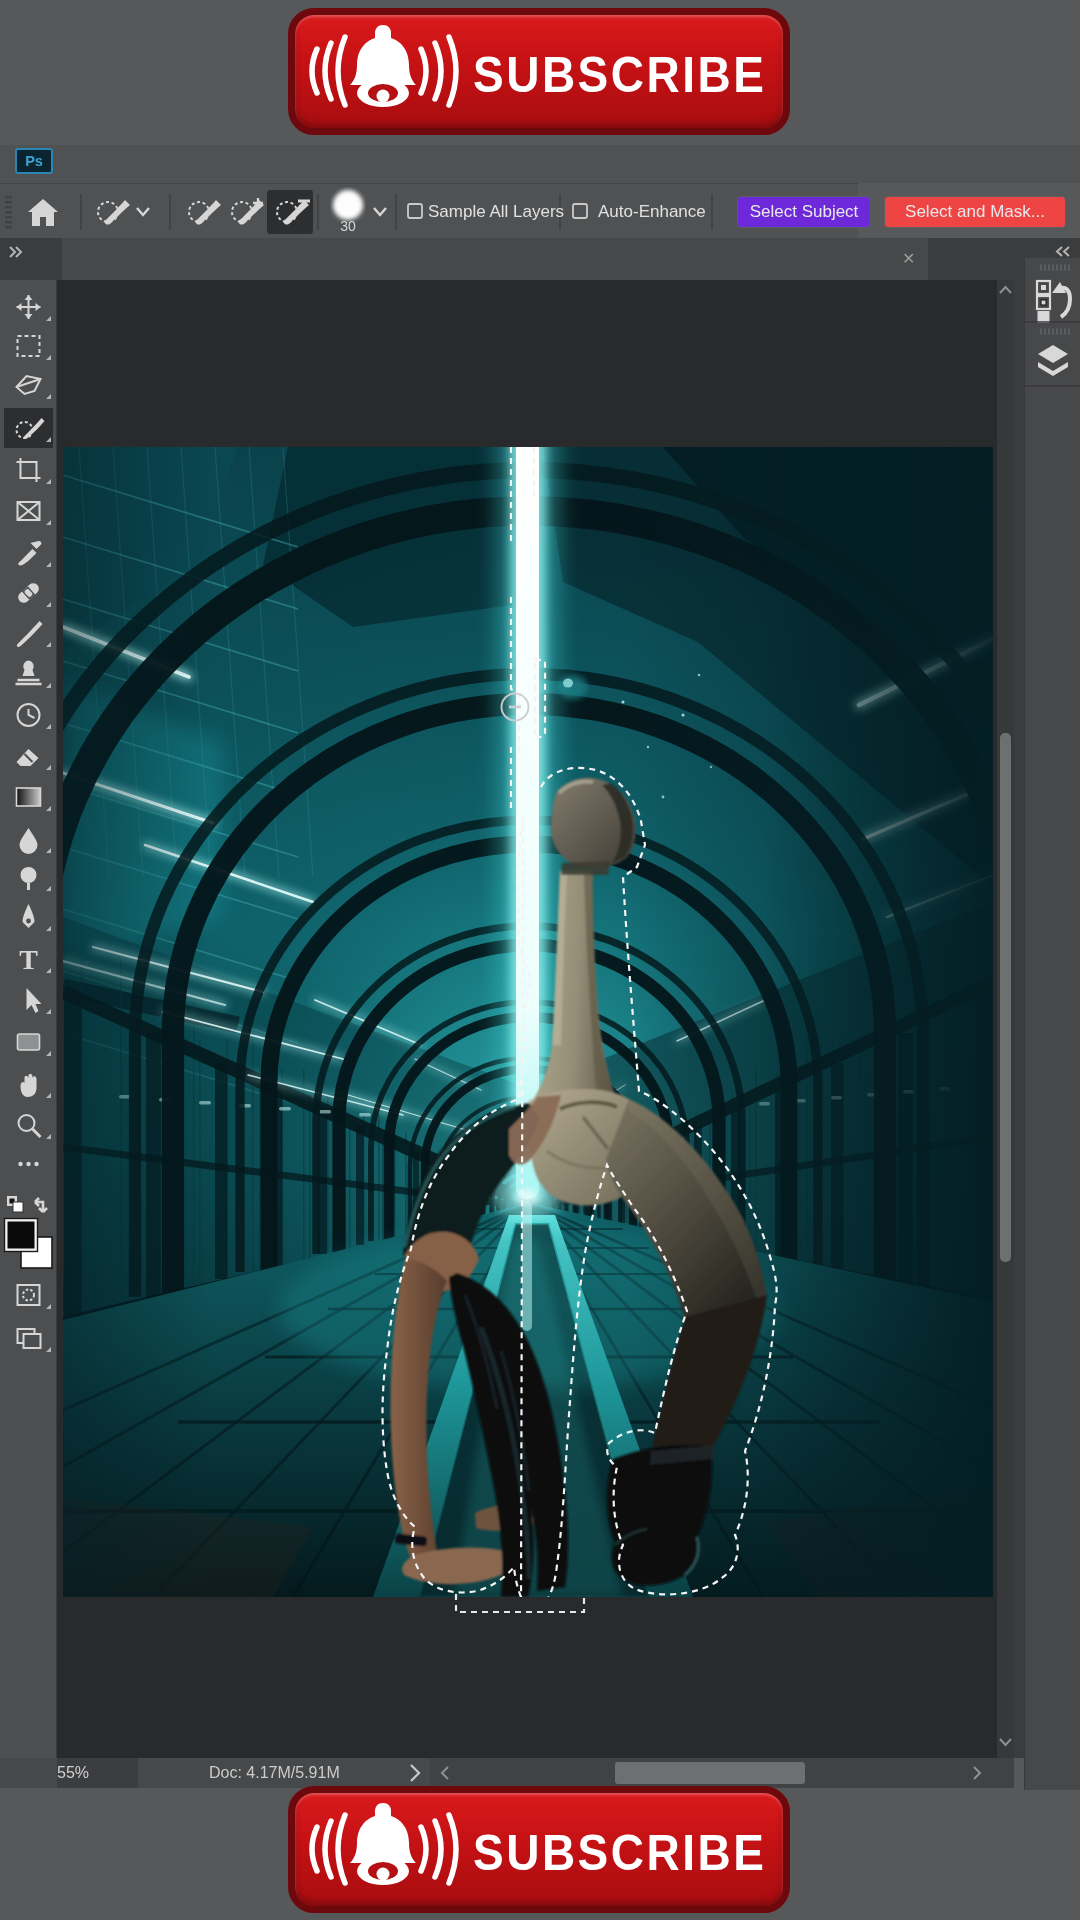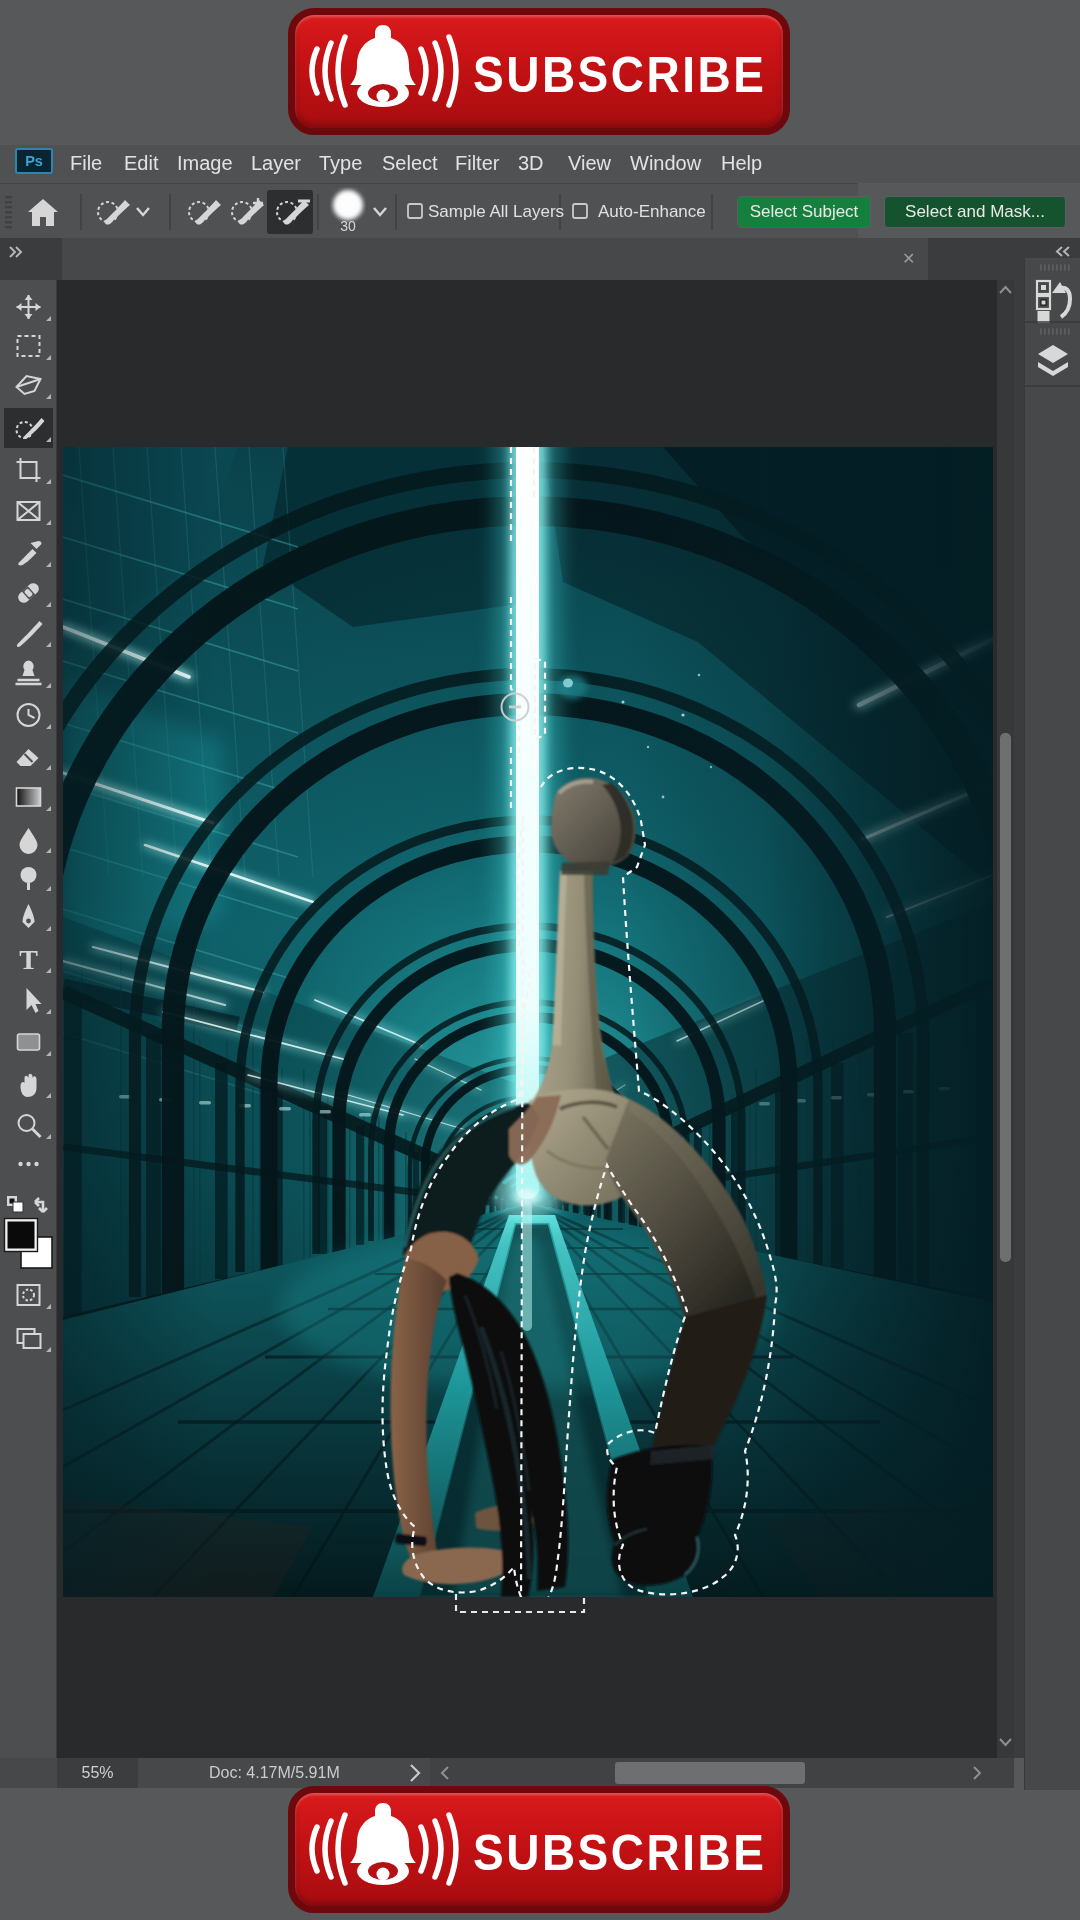--- a/index.html
+++ b/index.html
@@ -373,33 +373,20 @@
 <circle cx="452" cy="260" r="13.5" fill="none" stroke="#cfcfcf" stroke-width="2" opacity="0.95"></circle>
 <rect x="446" y="258.5" width="12" height="2.8" fill="#cfcfcf" opacity="0.95"></rect>
 </svg>
 
 <svg width="140" height="24" viewBox="0 0 140 24" style="position:absolute;left:452px;top:1594px">
     <path d="M4,0 L4,18 L132,18 L132,0" fill="none" stroke="#e8e8e8" stroke-width="2.2" stroke-dasharray="6 5"></path>
   </svg>
 
 <div style="position:absolute;left:0;top:145px;width:1080px;height:38px;background:#4f5153">
   <div style="position:absolute;left:15px;top:3px;width:38px;height:26px;background:#0a2530;border:2px solid #2a85b5;border-radius:3px;box-sizing:border-box;color:#3aa4d4;font-size:14.5px;font-weight:bold;text-align:center;line-height:22px">Ps</div>
-  <div style="position:absolute;left:0;top:7px;width:1080px;height:24px;color:#e2e2e2;font-size:20px">
-      <span style="position:absolute;left:70px;top:0">File</span>
-      <span style="position:absolute;left:124px;top:0">Edit</span>
-      <span style="position:absolute;left:177px;top:0">Image</span>
-      <span style="position:absolute;left:251px;top:0">Layer</span>
-      <span style="position:absolute;left:319px;top:0">Type</span>
-      <span style="position:absolute;left:382px;top:0">Select</span>
-      <span style="position:absolute;left:455px;top:0">Filter</span>
-      <span style="position:absolute;left:518px;top:0">3D</span>
-      <span style="position:absolute;left:568px;top:0">View</span>
-      <span style="position:absolute;left:630px;top:0">Window</span>
-      <span style="position:absolute;left:721px;top:0">Help</span>
-    </div>
 </div>
 <div style="position:absolute;left:0;top:183px;width:858px;height:55px;background:#4f5153;border-top:1px solid #434547;box-sizing:border-box">
 <svg width="1080" height="55" style="position:absolute;left:0;top:0">
 <g fill="#3f4143">
         <rect x="5" y="12" width="7" height="2.4"></rect>
         <rect x="5" y="17" width="7" height="2.4"></rect>
         <rect x="5" y="22" width="7" height="2.4"></rect>
         <rect x="5" y="27" width="7" height="2.4"></rect>
         <rect x="5" y="32" width="7" height="2.4"></rect>
         <rect x="5" y="37" width="7" height="2.4"></rect>
@@ -438,22 +425,22 @@
 <rect x="408" y="20" width="14" height="14" rx="2" fill="none" stroke="#c9c9c9" stroke-width="1.8"></rect>
 <rect x="573" y="20" width="14" height="14" rx="2" fill="none" stroke="#c9c9c9" stroke-width="1.8"></rect>
 <defs>
         <filter id="ofblur">
           <feGaussianBlur stdDeviation="2.2"></feGaussianBlur>
         </filter>
       </defs>
 </svg>
 <div style="position:absolute;left:428px;top:18px;font-size:17px;color:#e0e0e0">Sample All Layers</div>
 <div style="position:absolute;left:598px;top:18px;font-size:17px;color:#e0e0e0">Auto-Enhance</div>
-<div style="position:absolute;top:12px;height:32px;background:#15803d;border:1px solid #5c5e61;border-radius:4px;box-sizing:border-box;color:#e8e8e8;font-size:17px;text-align:center;line-height:29px;left:737px;width:134px">Select Subject</div>
-<div style="position:absolute;top:12px;height:32px;background:#14532d;border:1px solid #5c5e61;border-radius:4px;box-sizing:border-box;color:#e8e8e8;font-size:17px;text-align:center;line-height:29px;left:884px;width:182px">Select and Mask...</div>
+<div style="position:absolute;top:12px;height:32px;background:#6d28d9;border:1px solid #5c5e61;border-radius:4px;box-sizing:border-box;color:#e8e8e8;font-size:17px;text-align:center;line-height:29px;left:737px;width:134px">Select Subject</div>
+<div style="position:absolute;top:12px;height:32px;background:#ef4444;border:1px solid #5c5e61;border-radius:4px;box-sizing:border-box;color:#e8e8e8;font-size:17px;text-align:center;line-height:29px;left:884px;width:182px">Select and Mask...</div>
 </div>
 
 <div style="position:absolute;left:0;top:238px;width:1080px;height:42px;background:#3b3c3e">
   <svg width="24" height="20" style="position:absolute;left:4px;top:4px">
       <path d="M6,5 l5,5 -5,5 M12,5 l5,5 -5,5" stroke="#b5b5b5" stroke-width="2" fill="none"></path>
     </svg>
   <div style="position:absolute;left:62px;top:0;width:866px;height:42px;background:#474849"></div>
   <div style="position:absolute;left:902px;top:11px;font-size:16px;color:#9d9d9d">✕</div>
   <svg width="26" height="20" style="position:absolute;left:1050px;top:5px">
       <path d="M12,4 l-5,4.5 5,4.5 M19,4 l-5,4.5 5,4.5" stroke="#b5b5b5" stroke-width="2" fill="none"></path>
@@ -643,21 +630,21 @@
       </g>
     <g transform="translate(28,101)" fill="#d8d8d8">
       <path d="M0,-14 L15,-5 L0,4 L-15,-5 Z"></path>
       <path d="M-15,3 L0,12 L15,3 L15,8 L0,17 L-15,8 Z"></path>
     </g>
     <line x1="0" y1="128" x2="56" y2="128" stroke="#39393b" stroke-width="1.5"></line>
   </svg>
 </div>
 
 <div style="position:absolute;left:0;top:1758px;width:1014px;height:30px;background:#474849">
-  <div style="position:absolute;left:57px;top:0;width:81px;height:30px;background:#3c3d3f;color:#d0d0d0;font-size:16px;line-height:30px;text-align:center">55%</div>
+  <div style="position:absolute;left:57px;top:0;width:81px;height:30px;background:#3c3d3f;color:#d0d0d0;font-size:16px;line-height:30px;text-align:left">55%</div>
   <div style="position:absolute;left:209px;top:6px;font-size:16px;color:#cccccc">Doc: 4.17M/5.91M</div>
   <svg width="18" height="20" style="position:absolute;left:406px;top:5px">
       <path d="M5,2 l8,8 -8,8" stroke="#c8c8c8" stroke-width="2.2" fill="none"></path>
     </svg>
   <div style="position:absolute;left:430px;top:0;width:584px;height:30px;background:#414244">
     <svg width="14" height="16" style="position:absolute;left:8px;top:7px">
         <path d="M10,2 l-6,6 6,6" stroke="#8f8f8f" stroke-width="2" fill="none"></path>
       </svg>
     <div style="position:absolute;left:185px;top:4px;width:190px;height:22px;background:#6e6f71;border-radius:3px"></div>
     <svg width="14" height="16" style="position:absolute;left:540px;top:7px">

